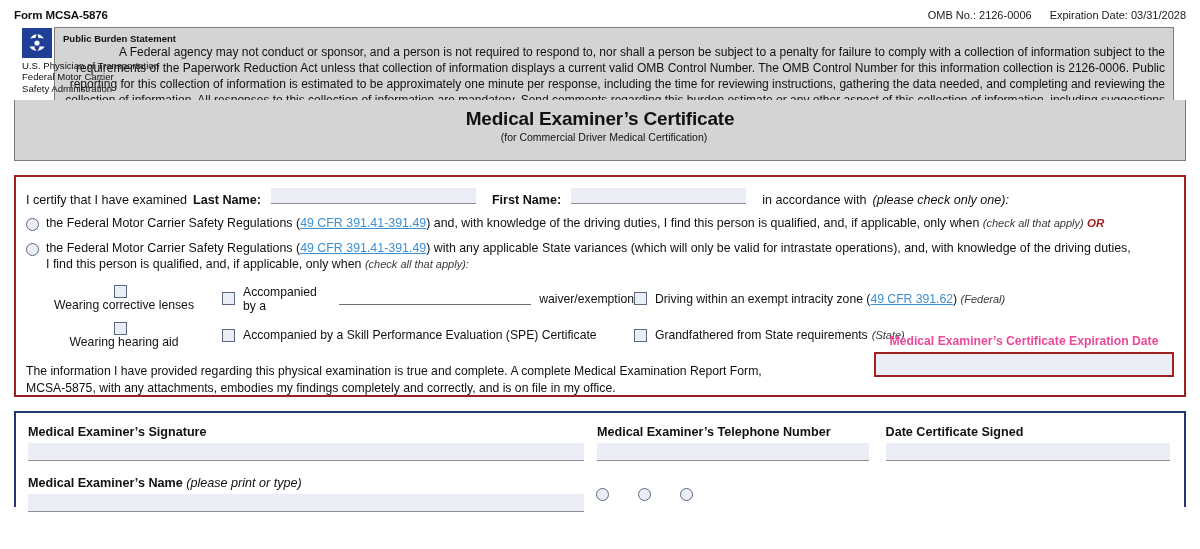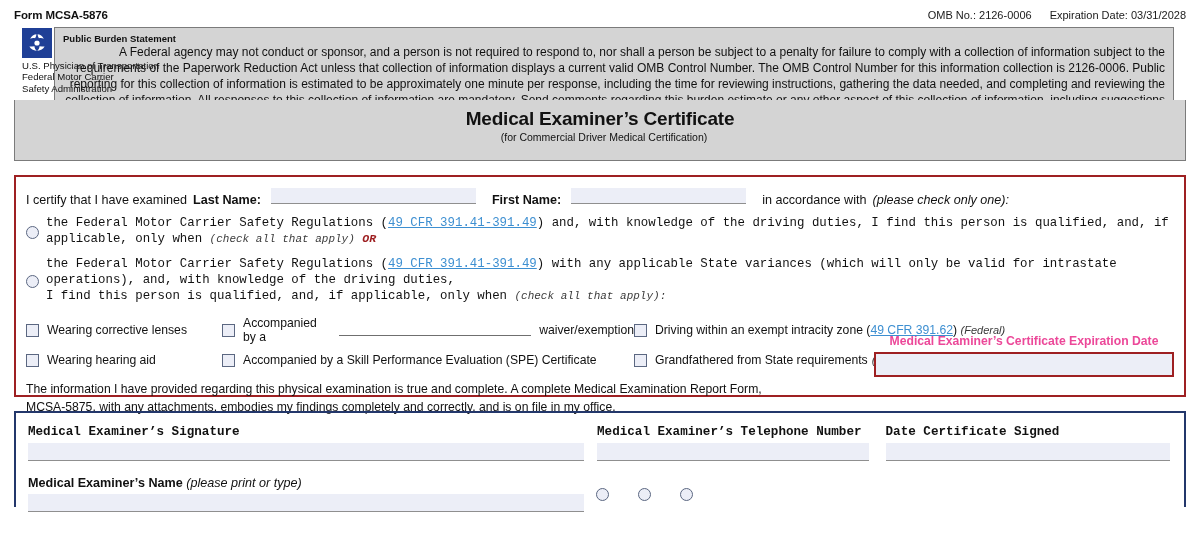--- a/index.html
+++ b/index.html
@@ -130,25 +130,24 @@
     border-bottom: 1px solid #8f8f8f;
     height: 15px;
     display: inline-block;
   }
   .fill-lastname { width: 205px; margin: 0 10px 0 4px; }
   .fill-firstname { width: 175px; margin: 0 10px 0 4px; }
   .ital { font-style: italic; }
 
   .radio-line {
     display: flex;
-    align-items: center;
+    align-items: flex-start;
     font-size: 12.4px;
     margin-top: 9px;
     line-height: 1.28;
-    font-family: Liberation Mono, monospace;
   }
   .radio-dot {
     width: 11px;
     height: 11px;
     border: 1.4px solid #5b6781;
     border-radius: 50%;
     background: #eceef7;
     flex: 0 0 auto;
     margin-right: 7px;
     margin-top: 2px;
@@ -179,21 +178,21 @@
     margin-bottom: 9px;
   }
   .cbox {
     width: 11px;
     height: 11px;
     border: 1.4px solid #5b6781;
     background: #eceef7;
     flex: 0 0 auto;
     margin-right: 8px;
   }
-  .col-a { width: 196px; display: flex; align-items: center; }
+  .col-a { width: 196px; display: flex; align-items: center; flex-direction: column; }
   .col-b { width: 412px; display: flex; align-items: center; }
   .col-c { display: flex; align-items: center; }
   .waiver-line {
     display: inline-block;
     width: 214px;
     border-bottom: 1px solid #6f6f6f;
     height: 11px;
     margin: 0 8px 0 6px;
   }
 
@@ -230,21 +229,20 @@
     border: 2px solid #23376b;
     border-bottom: none;
     box-sizing: border-box;
     padding: 12px 12px 0 12px;
     height: 96px;
     position: relative;
   }
   .sig-grid {
     display: flex;
     gap: 8px;
-    font-family: Liberation Mono, monospace;
   }
   .sig-col-1 { width: 568px; }
   .sig-col-2 { width: 284px; }
   .sig-col-3 { width: 290px; }
   .fld-label {
     font-size: 12.6px;
     font-weight: bold;
     margin-bottom: 4px;
   }
   .fld-label .note {

